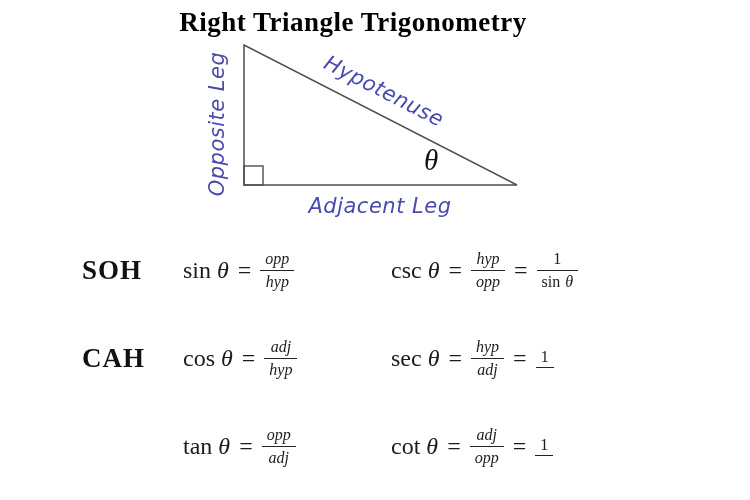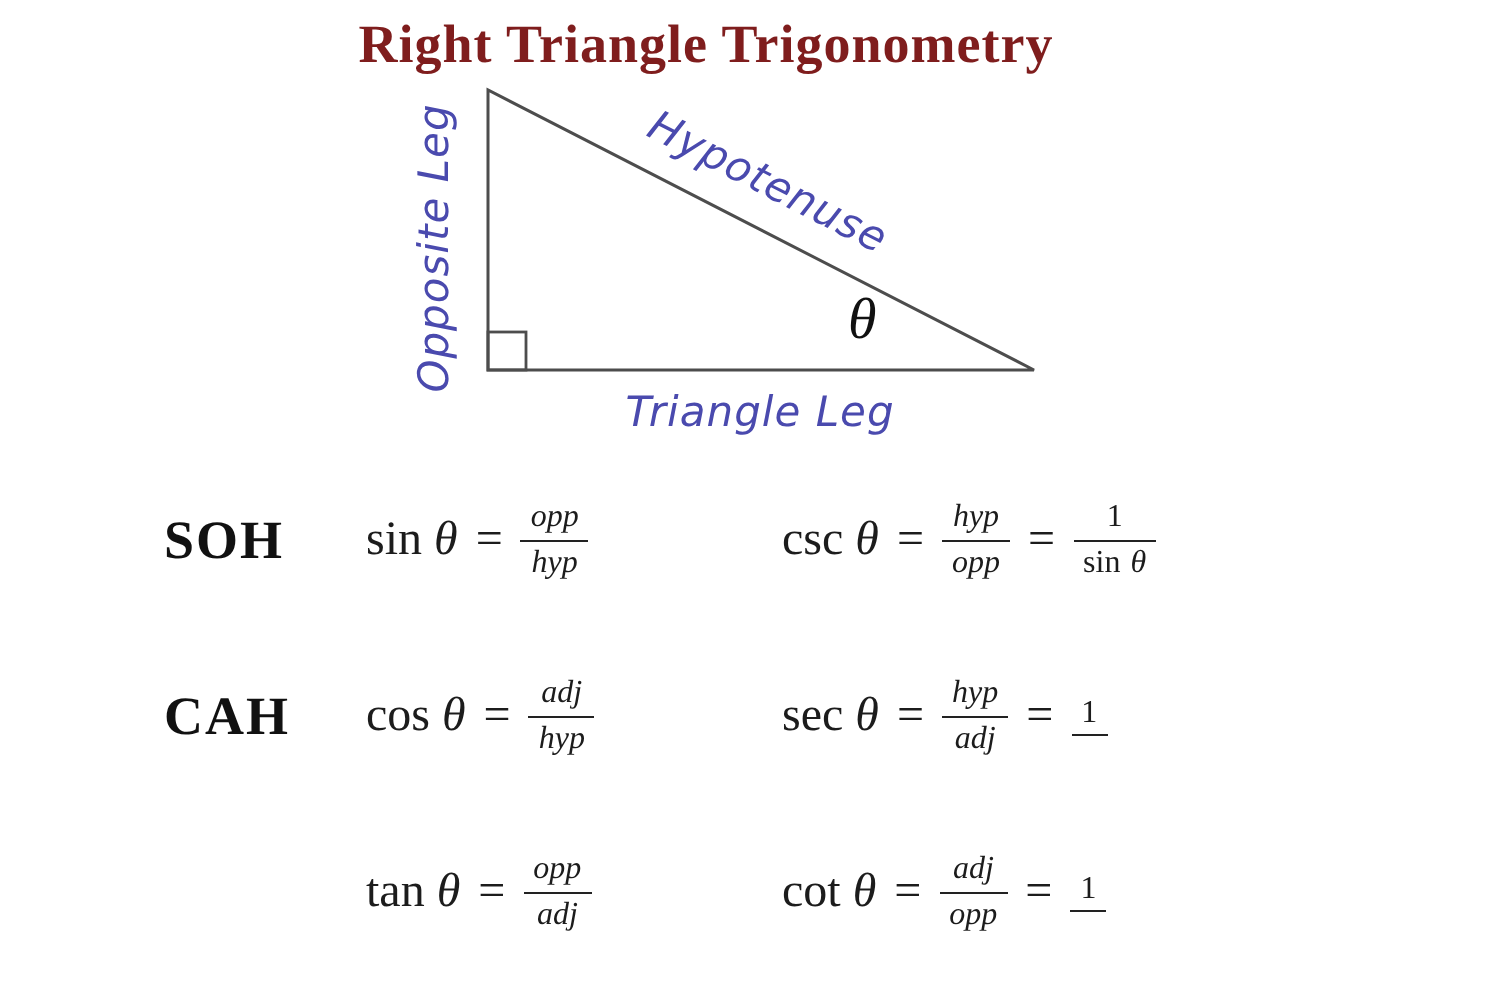--- a/index.html
+++ b/index.html
@@ -9,21 +9,21 @@
     background:#ffffff;
     font-family:"Liberation Serif", serif;
     overflow:hidden;
   }
   .page-title{
     position:absolute;
     top:7px;left:0;width:706px;
     text-align:center;
     font-size:27px;
     font-weight:bold;
-    color:#7f1d1d;
+    color:#000000;
     letter-spacing:0.5px;
   }
   .fig-svg{position:absolute;left:0;top:0;}
   .hand{
     position:absolute;
     font-family:"DejaVu Sans", sans-serif;
     font-style:italic;
     font-size:21px;
     color:#4a4aae;
     letter-spacing:0.5px;
@@ -100,21 +100,21 @@
 
   <div class="page-title">Right Triangle Trigonometry</div>
 
   <svg class="fig-svg" width="750" height="232" viewBox="0 0 750 232">
     <path d="M244,45 L244,185 L517,185 Z" fill="none" stroke="#4d4d4d" stroke-width="1.5" stroke-linejoin="miter"></path>
     <rect x="244" y="166" width="19" height="19" fill="none" stroke="#4d4d4d" stroke-width="1.4"></rect>
   </svg>
 
   <div class="hand lbl-opposite">Opposite Leg</div>
   <div class="hand lbl-hypotenuse">Hypotenuse</div>
-  <div class="hand lbl-adjacent">Triangle Leg</div>
+  <div class="hand lbl-adjacent">Adjacent Leg</div>
   <div class="fig-theta">θ</div>
 
   <div class="row row-1">
     <div class="mnemonic">SOH</div>
     <div class="formula f-left">
       <span class="func">sin</span>
       <span class="theta">θ</span>
       <span class="eq">=</span>
       <span class="frac">
         <span class="num">opp</span>

